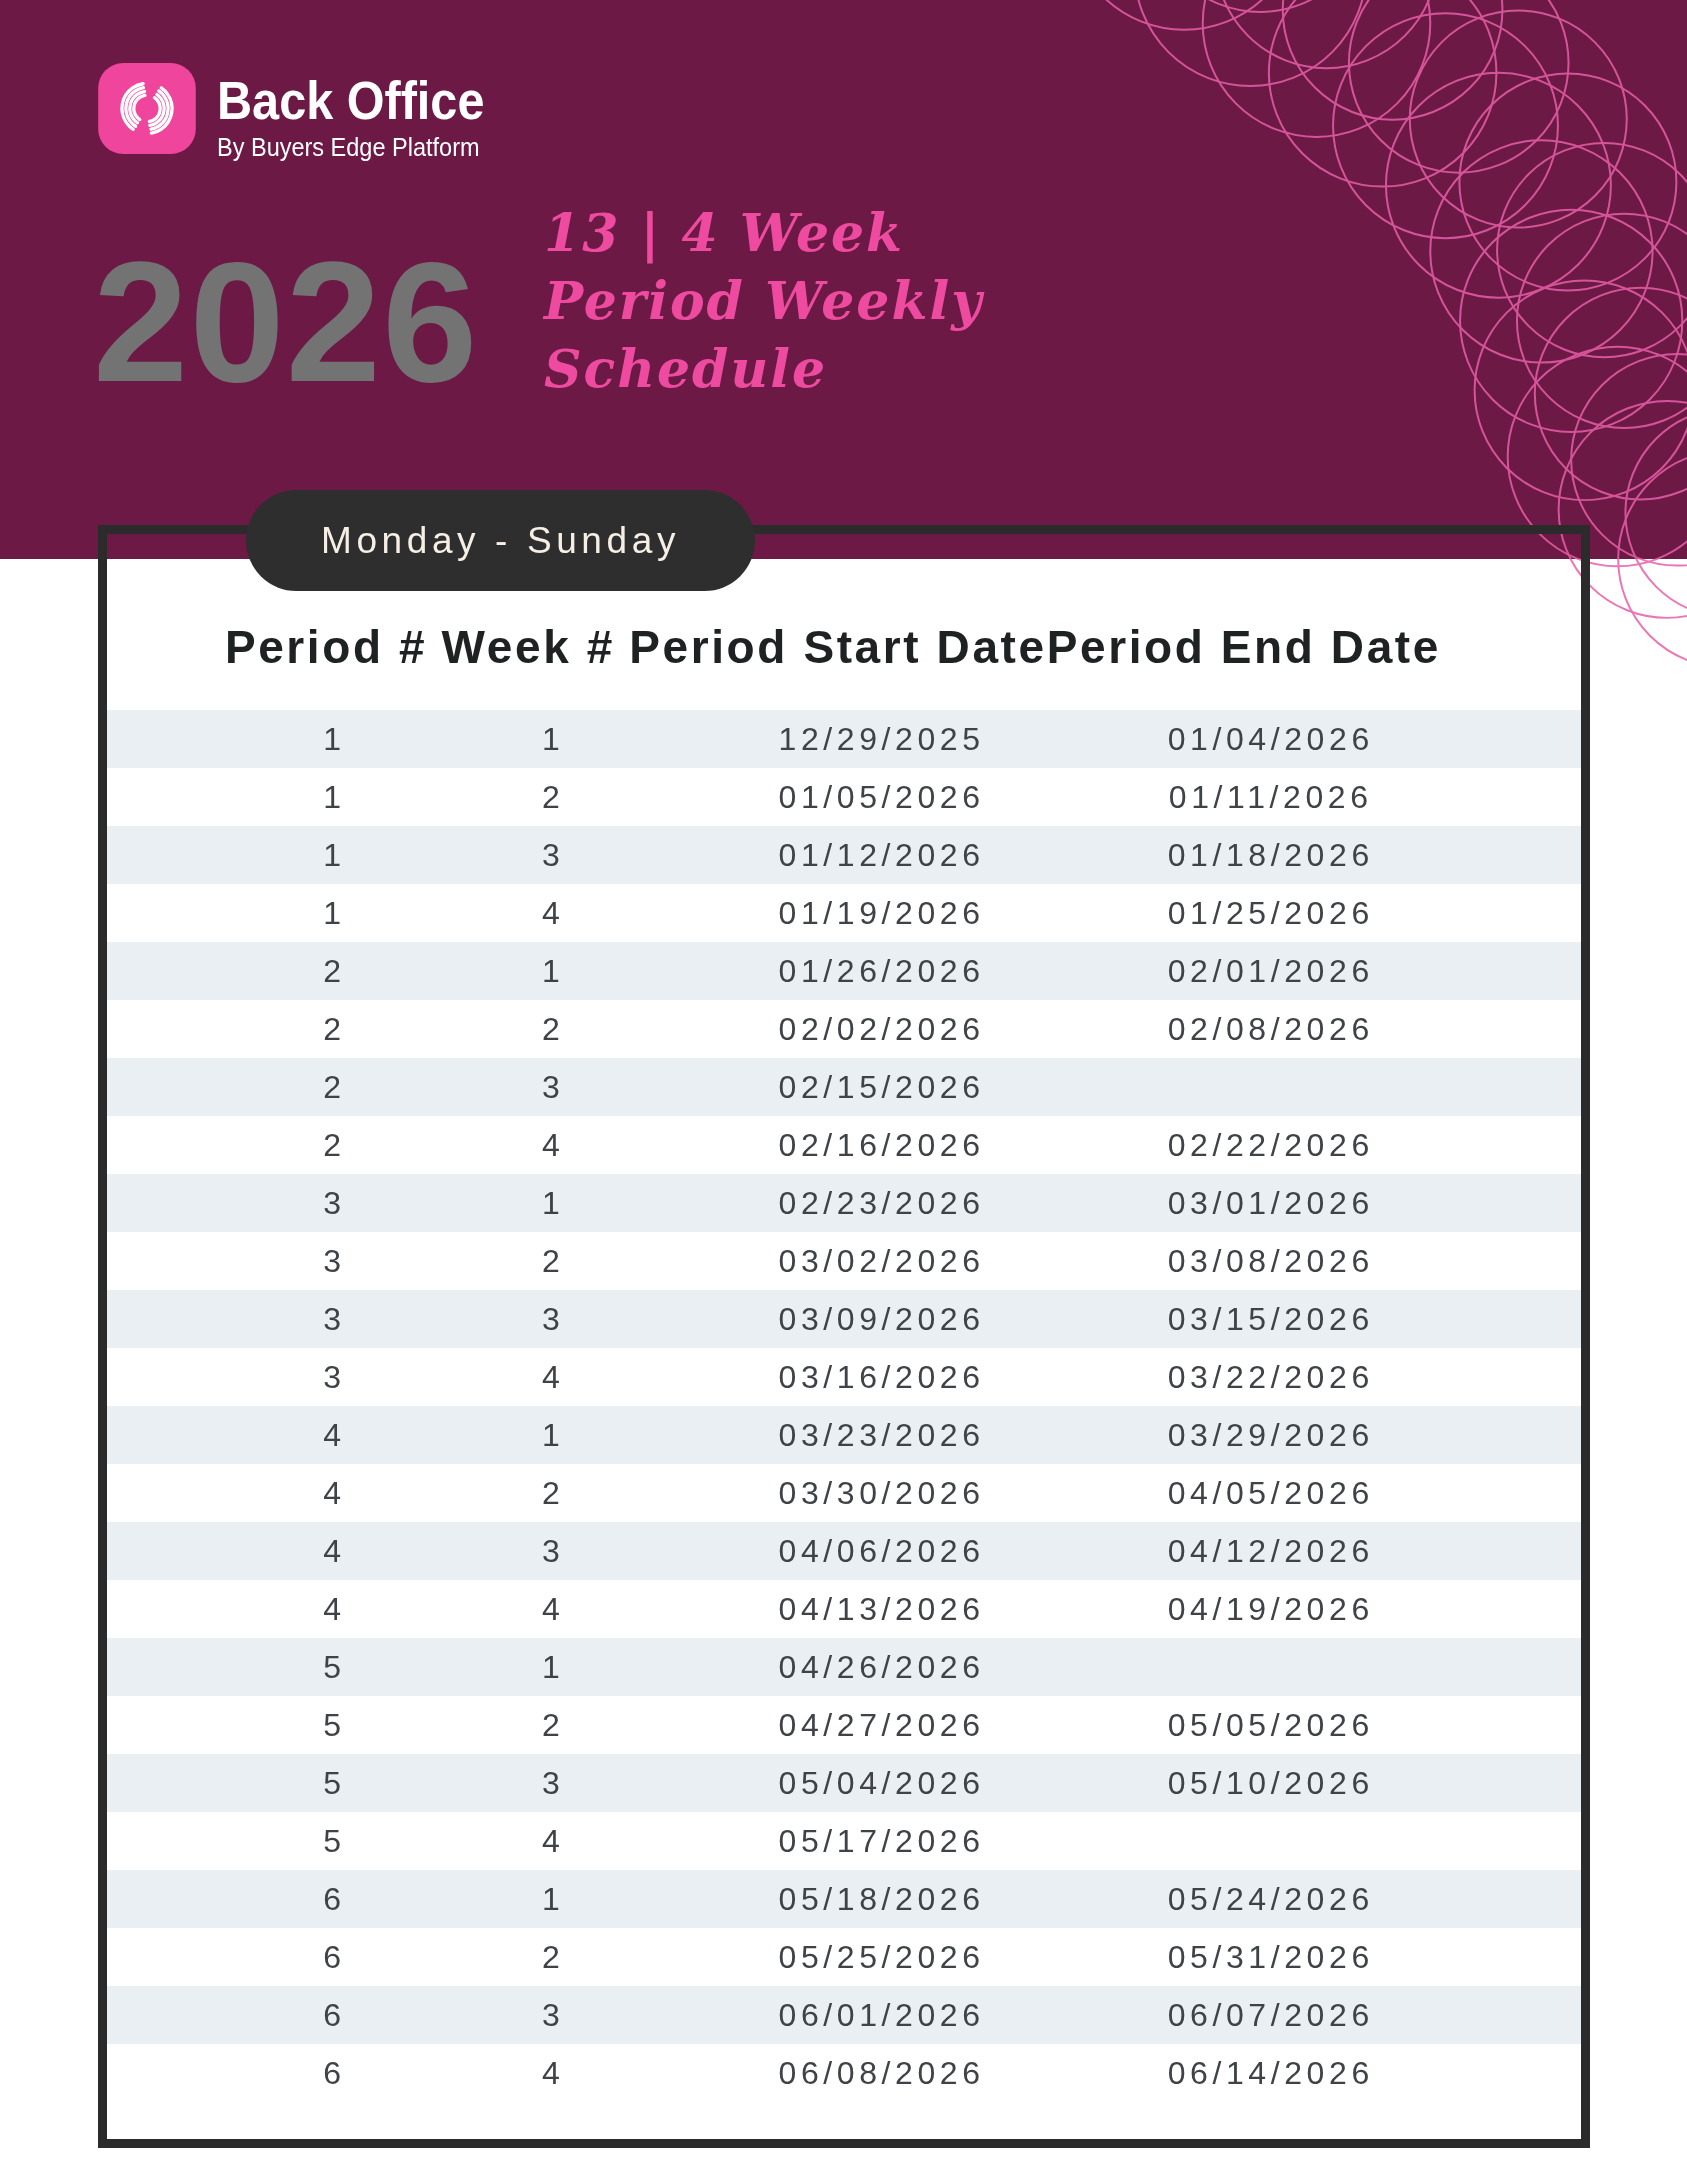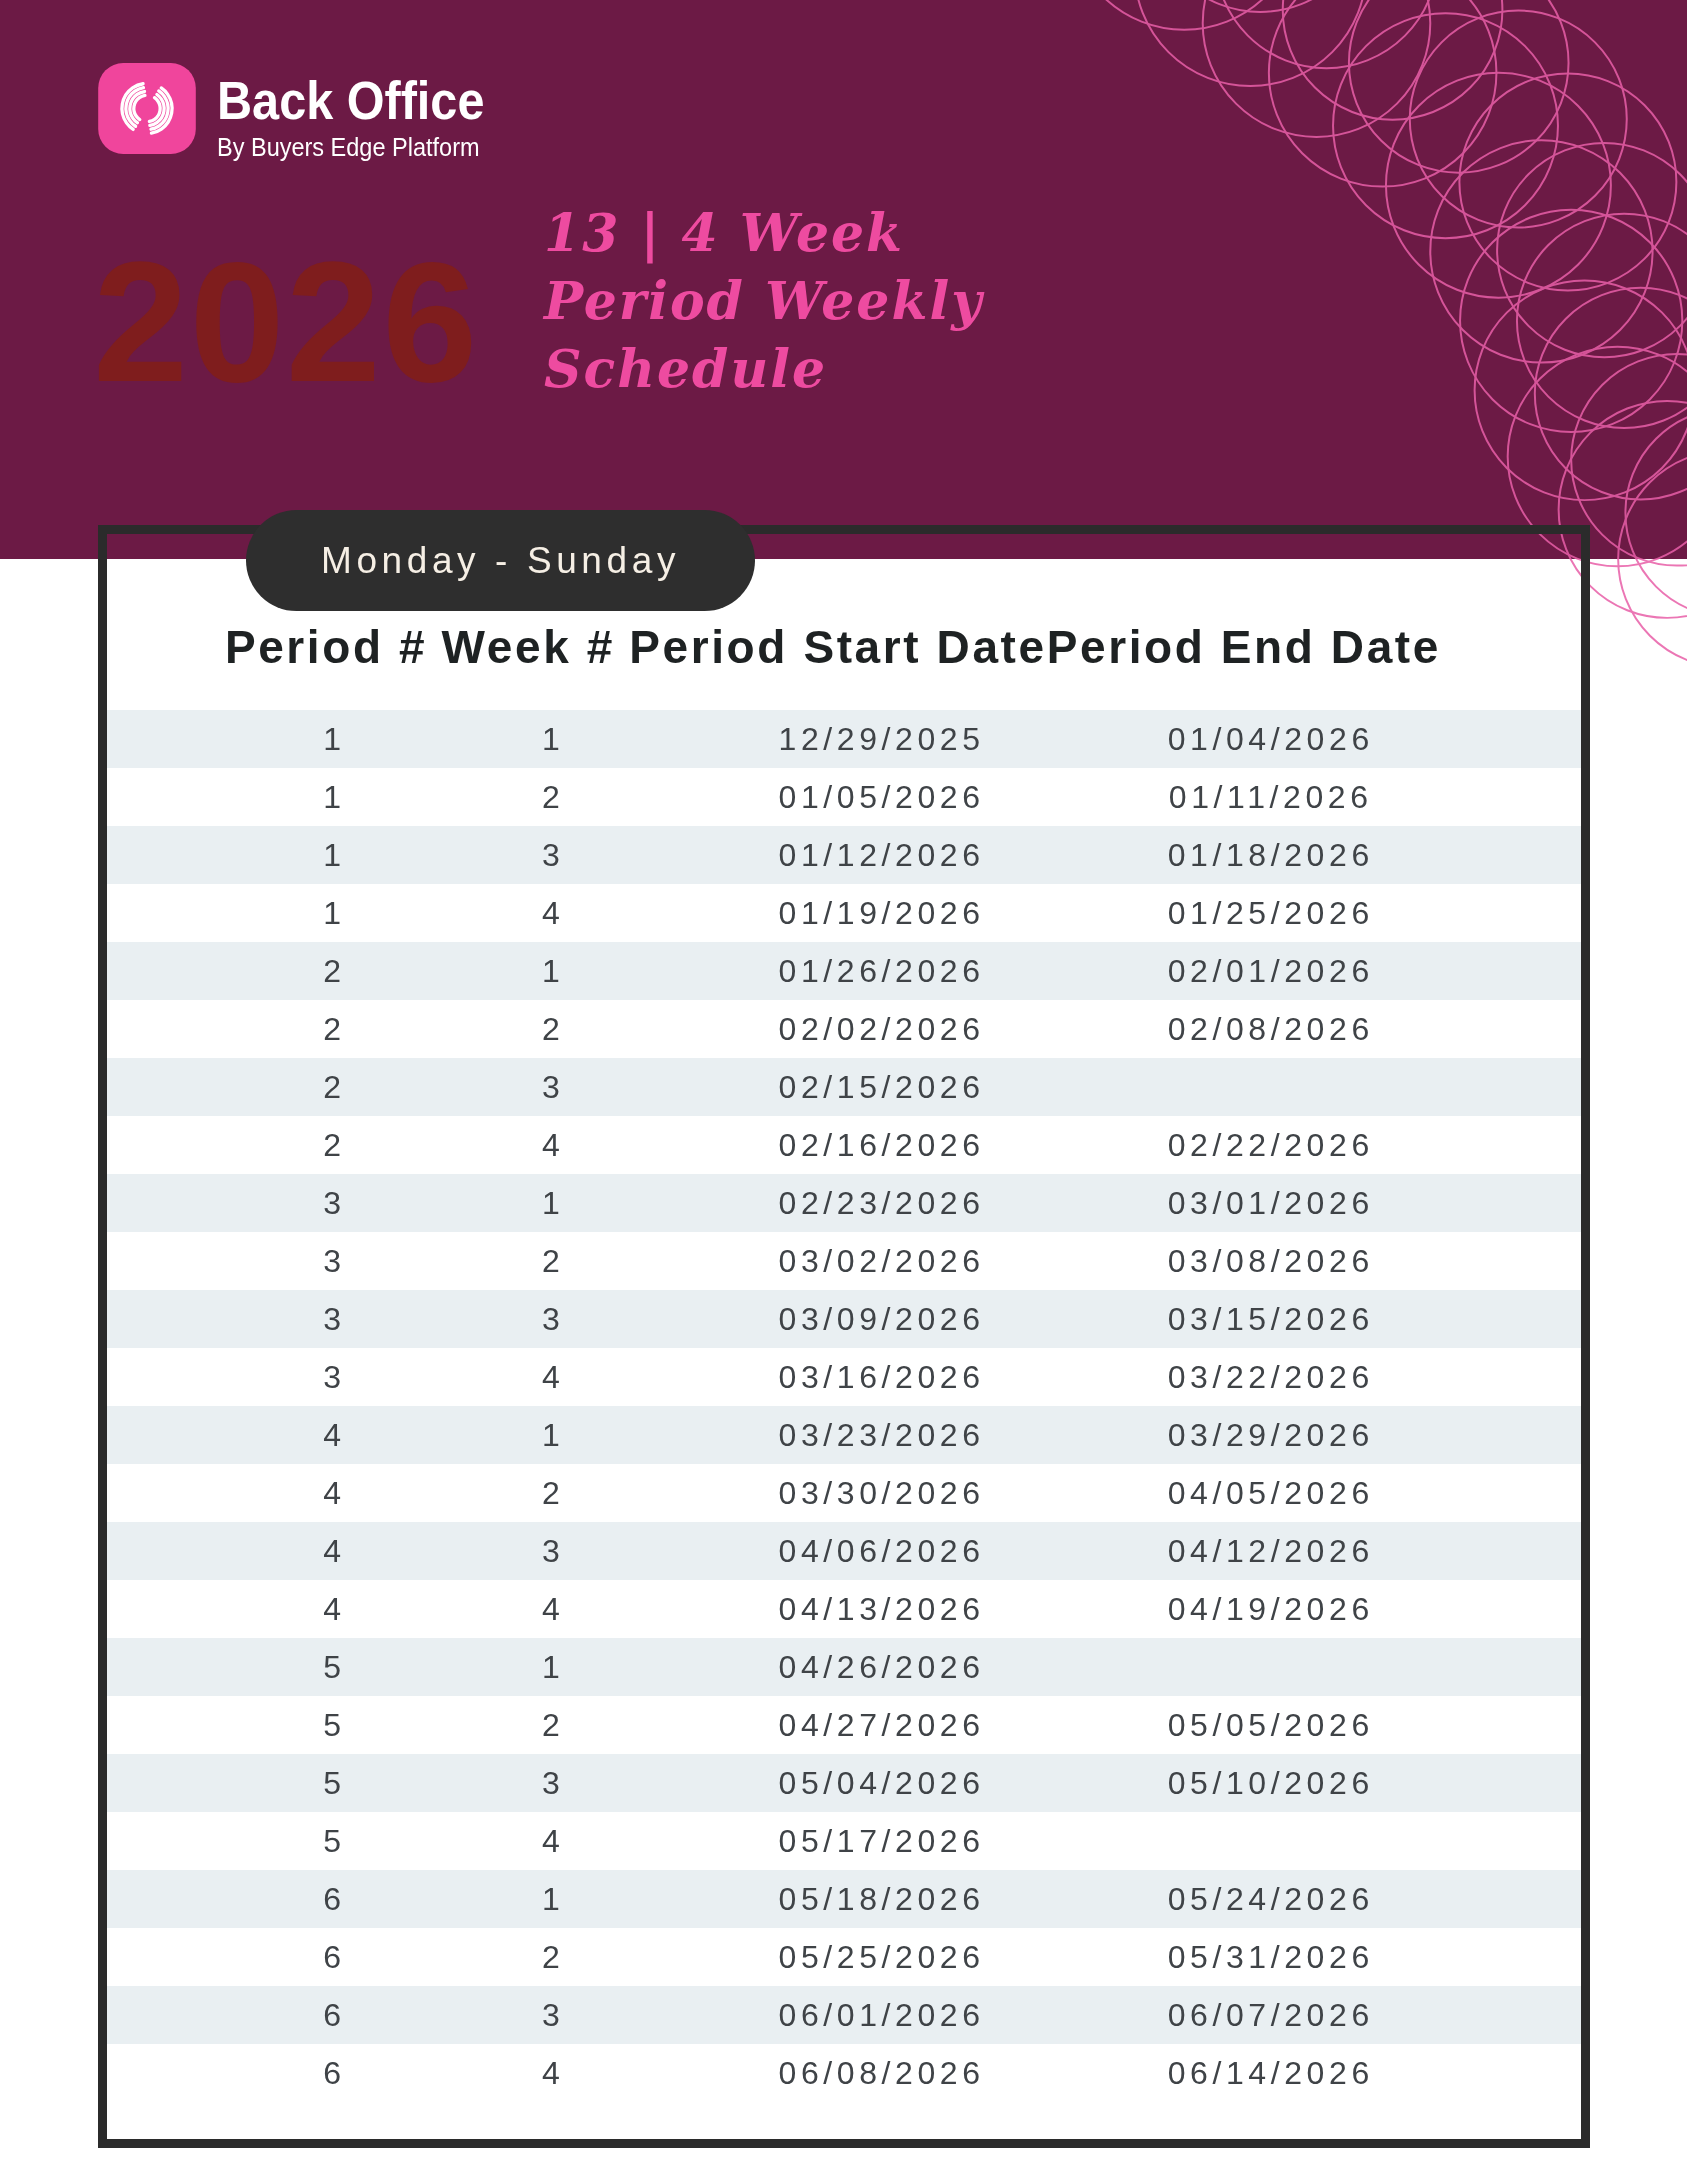--- a/index.html
+++ b/index.html
@@ -16,28 +16,28 @@
   
   .brand{position:absolute;left:98px;top:63px;display:flex;align-items:flex-start;z-index:2;}
   .logo-tile{width:98px;height:91px;flex:0 0 98px;}
   .brand-text{margin-left:20.5px;padding-top:9.3px;}
   .logo-title{color:#ffffff;font-size:54px;font-weight:700;line-height:1.05;
               letter-spacing:0px;transform:scaleX(.9);transform-origin:left top;white-space:nowrap;}
   .logo-sub{color:#ffffff;font-size:25px;font-weight:400;margin-top:4px;
             transform:scaleX(.94);transform-origin:left top;white-space:nowrap;}
 
   
-  .year{position:absolute;left:93px;top:236px;color:#7f1d1d;font-size:171px;
+  .year{position:absolute;left:93px;top:236px;color:#737373;font-size:171px;
         font-weight:700;line-height:1;letter-spacing:1.3px;z-index:2;white-space:nowrap;}
   .subtitle{position:absolute;left:544px;top:183px;z-index:2;
             font-family:"DejaVu Serif",serif;font-style:italic;font-weight:700;
             font-size:52px;line-height:68px;color:#EE4BA0;letter-spacing:2px;white-space:nowrap;margin-top:16px;}
 
   
-  .pill{position:absolute;left:246px;top:510px;width:509px;height:101px;
+  .pill{position:absolute;left:246px;top:490px;width:509px;height:101px;
         background:#2E2E2E;border-radius:53px;z-index:3;
         display:flex;align-items:center;justify-content:center;}
   .pill span{color:#F6EFE5;font-size:37px;letter-spacing:4.6px;white-space:nowrap;}
 
   
   .sched{position:absolute;left:98px;top:525px;width:1492px;height:1623px;
          box-sizing:border-box;border:9.3px solid #2B2B2B;background:transparent;z-index:2;}
   .thead{margin-top:86px;height:40px;display:grid;
          grid-template-columns:18fr 18fr 36fr 28fr;align-items:center;
          padding:0 9.5% 0 8%;}

